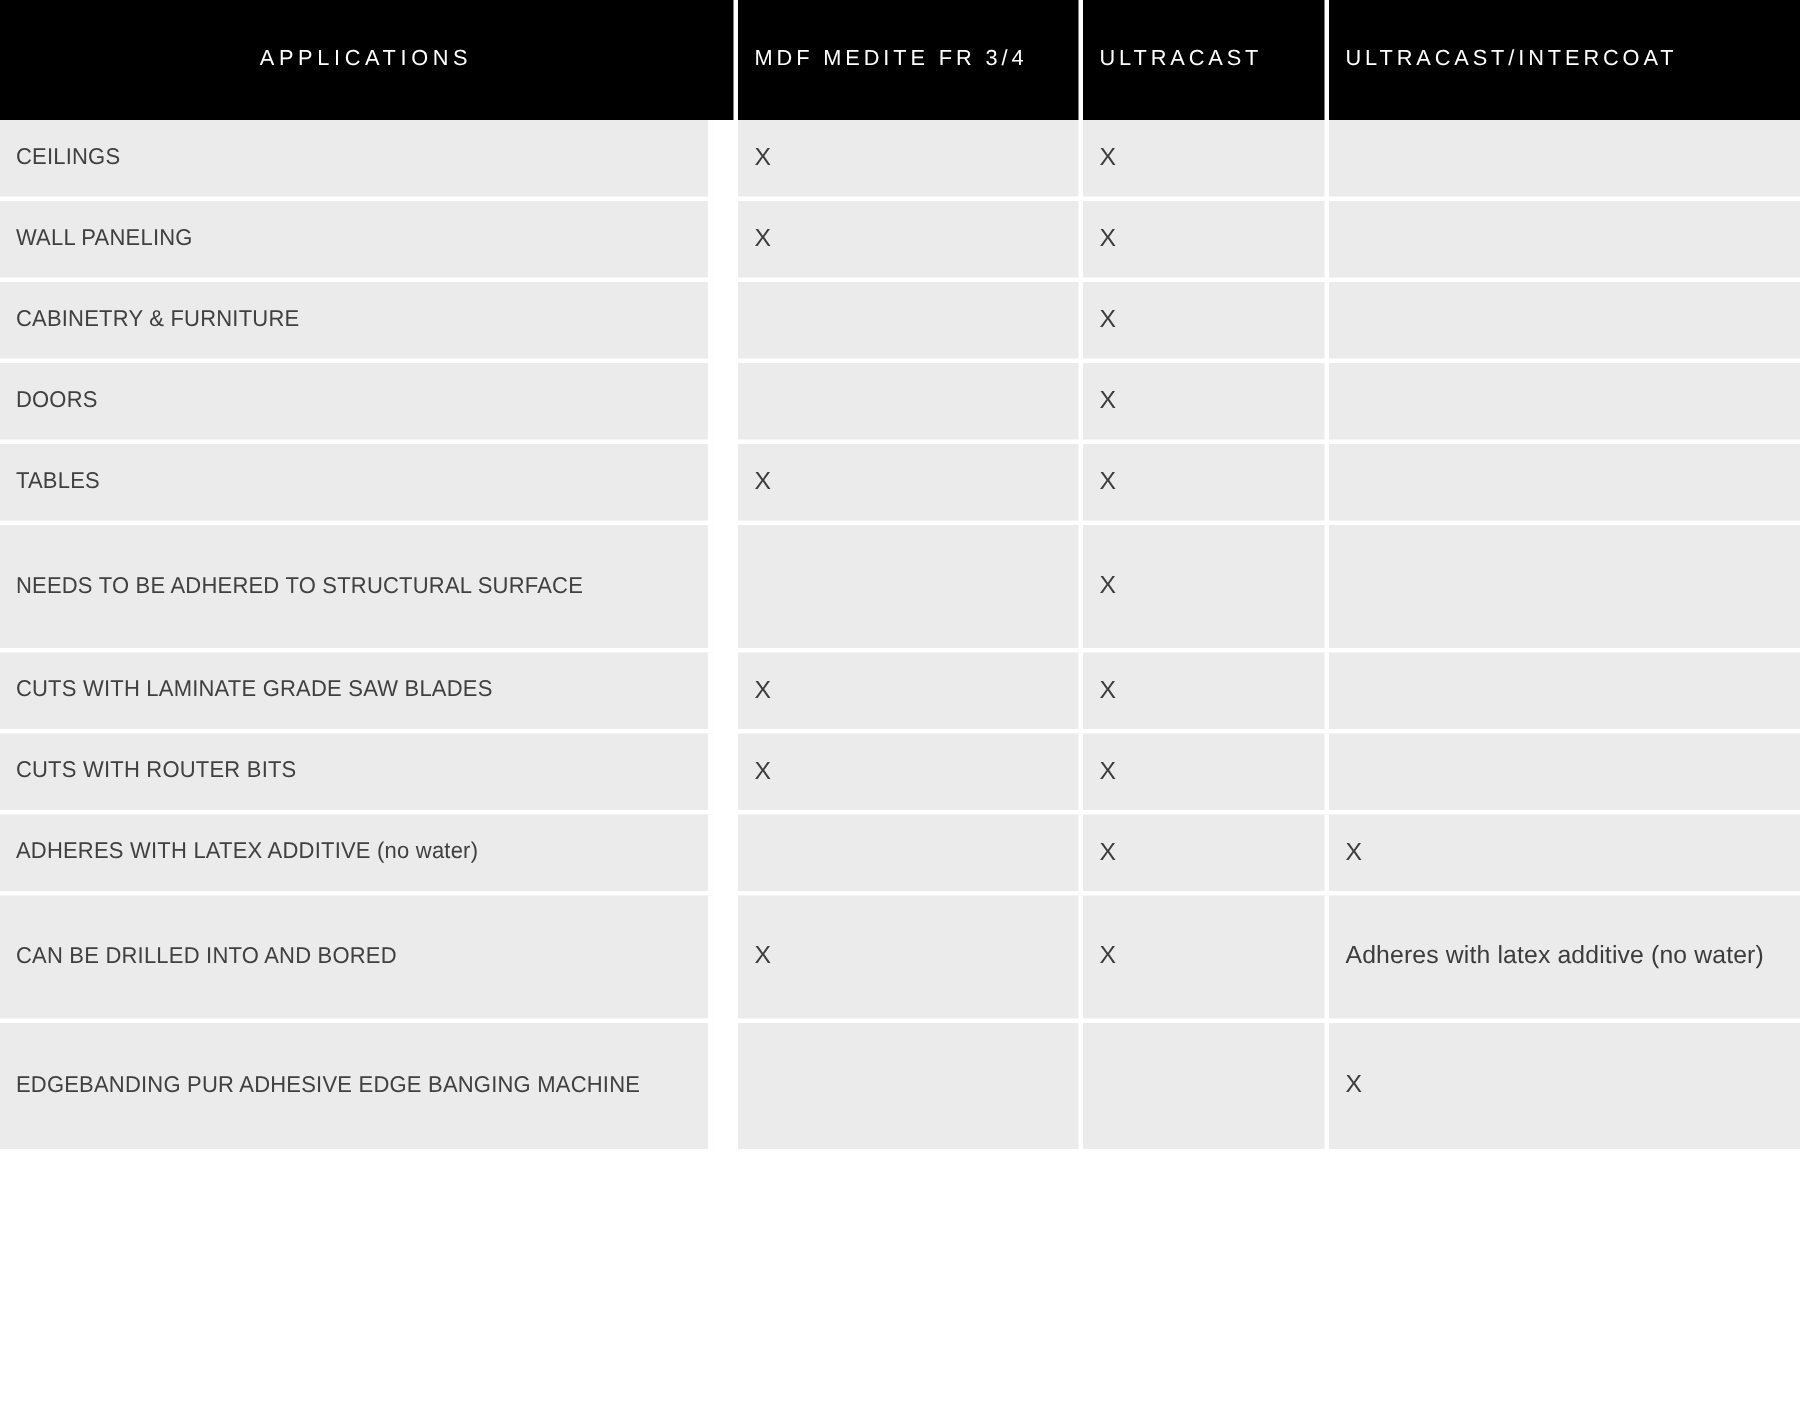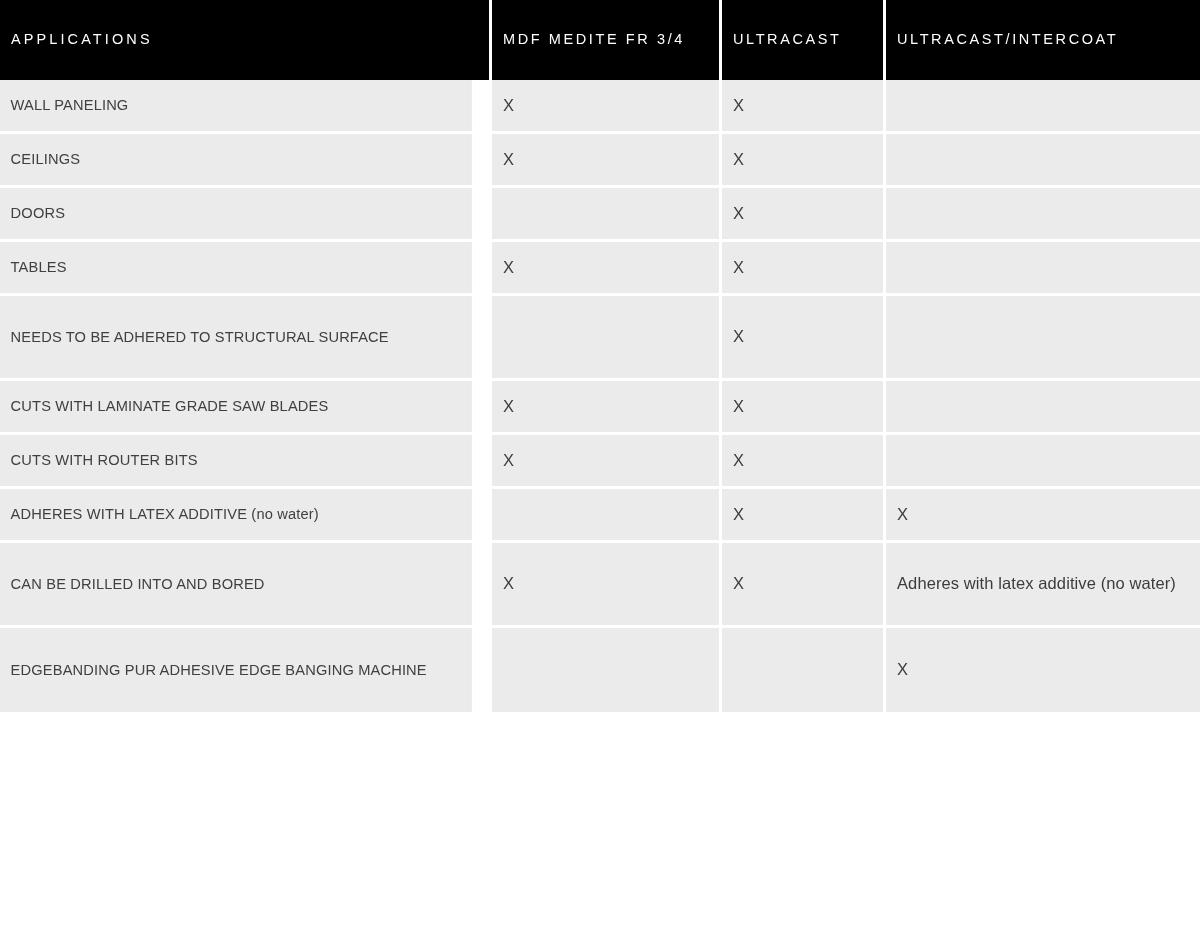--- a/index.html
+++ b/index.html
@@ -47,20 +47,21 @@
     line-height: 1.45;
     border-right: 3px solid #ffffff;
     box-sizing: border-box;
   }
   th.last-head {
     border-right: none;
     margin-top: 47px;
   }
   th.head-applications {
     letter-spacing: 3.1px;
+    text-align: center;
   }
 
   
   td {
     background: #ebebeb;
     color: #404040;
     vertical-align: middle;
     padding: 0 14px 0 11px;
     border-right: 3px solid #ffffff;
     border-bottom: 3px solid #ffffff;
@@ -106,28 +107,34 @@
   <thead>
     <tr>
       <th class="head-applications">APPLICATIONS</th>
       <th>MDF MEDITE FR 3/4</th>
       <th>ULTRACAST</th>
       <th class="last-head">ULTRACAST/INTERCOAT</th>
     </tr>
   </thead>
   <tbody id="table-body">
       <tr class="r-single">
+        <td class="app-label">CEILINGS</td>
+        <td class="value-cell">X</td>
+        <td class="value-cell">X</td>
+        <td class="value-cell last-col"></td>
+      </tr>
+      <tr class="r-single">
         <td class="app-label">WALL PANELING</td>
         <td class="value-cell">X</td>
         <td class="value-cell">X</td>
         <td class="value-cell last-col"></td>
       </tr>
       <tr class="r-single">
-        <td class="app-label">CEILINGS</td>
-        <td class="value-cell">X</td>
+        <td class="app-label">CABINETRY &amp; FURNITURE</td>
+        <td class="value-cell"></td>
         <td class="value-cell">X</td>
         <td class="value-cell last-col"></td>
       </tr>
       <tr class="r-single">
         <td class="app-label">DOORS</td>
         <td class="value-cell"></td>
         <td class="value-cell">X</td>
         <td class="value-cell last-col"></td>
       </tr>
       <tr class="r-single">

